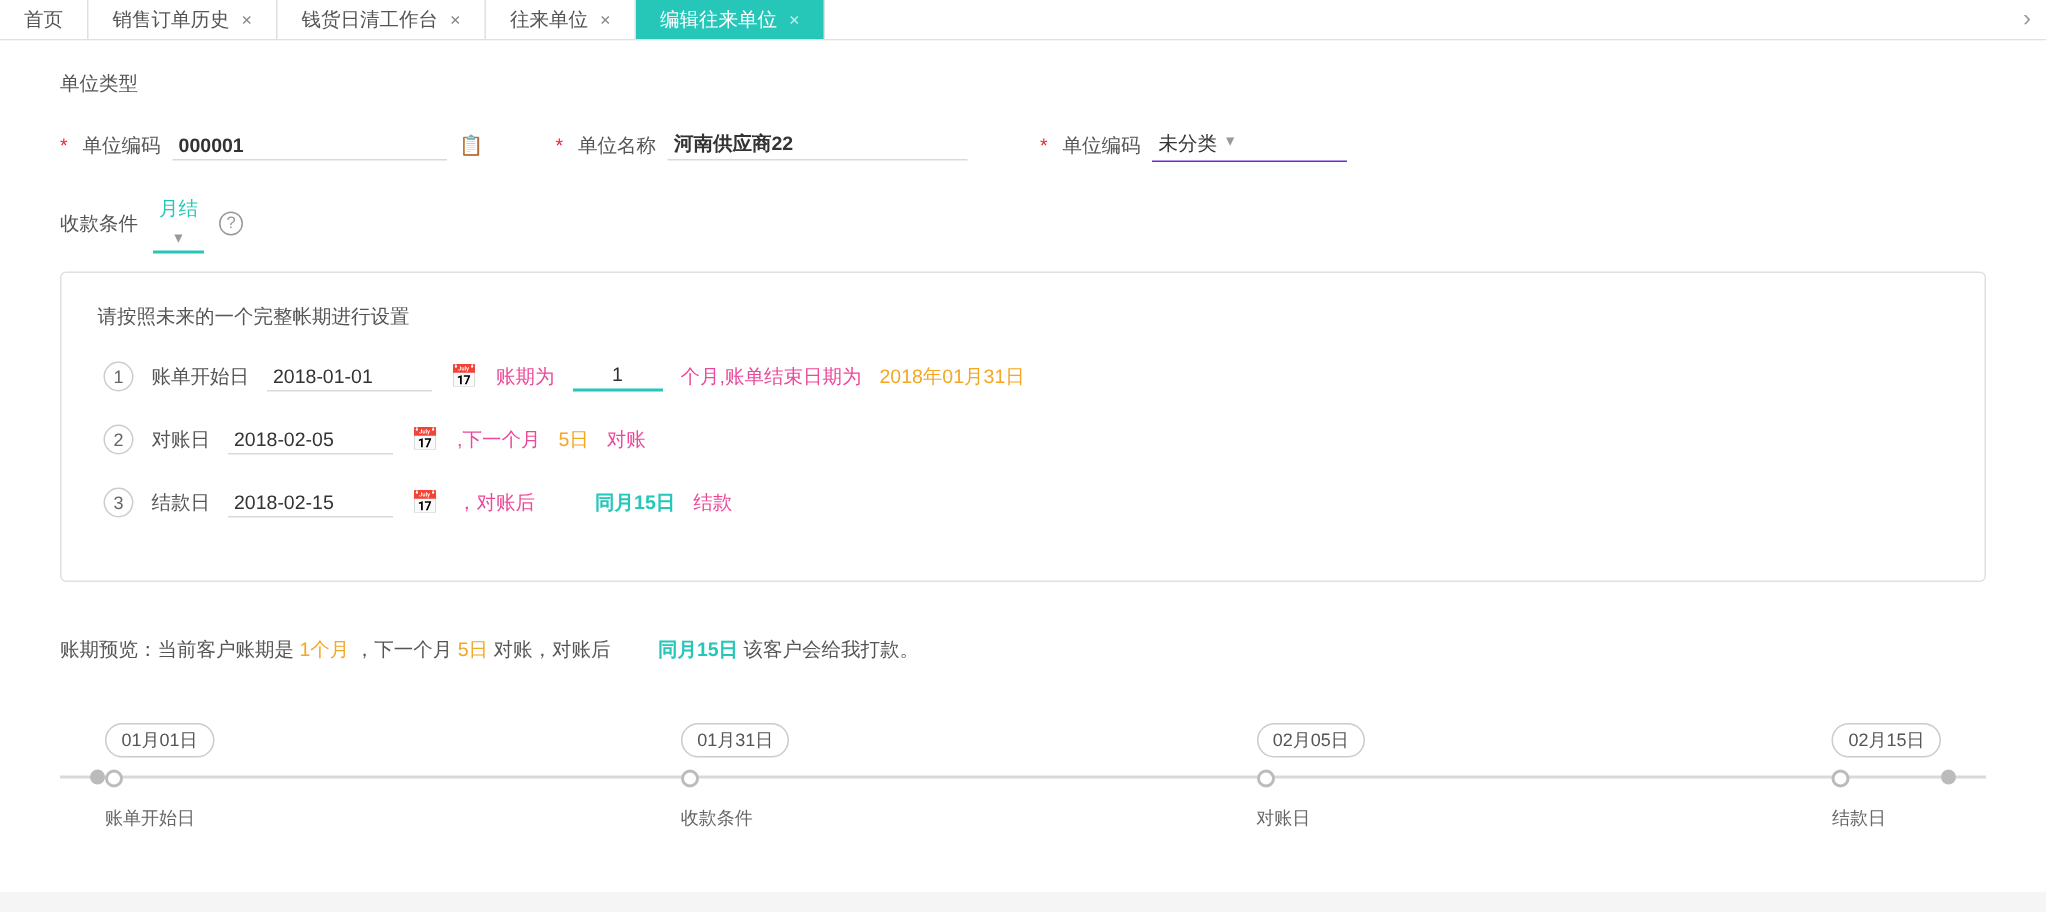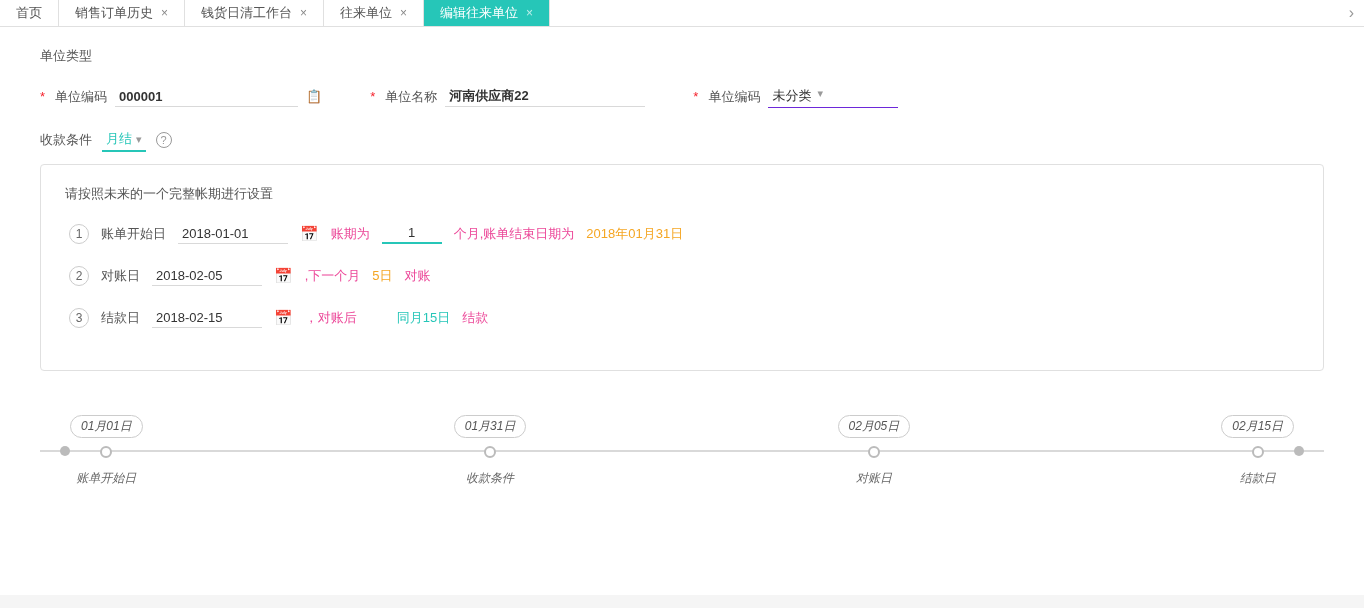--- a/index.html
+++ b/index.html
@@ -115,34 +115,35 @@
 
     
     .collect-row { display: flex; align-items: center; gap: 10px; margin-bottom: 12px; }
     .collect-label { color: #555; }
     .collect-value { color: #26c6b8; font-size: 13px; }
     .dropdown-collect {
       display: flex; align-items: center; gap: 4px;
       border-bottom: 2px solid #26c6b8;
       padding: 2px 4px;
       cursor: pointer;
+      flex-direction: column;
     }
     .help-icon {
       width: 16px; height: 16px; border-radius: 50%;
       border: 1px solid #999; color: #999;
       display: flex; align-items: center; justify-content: center;
       font-size: 11px; cursor: pointer;
     }
 
     
     .period-box {
       border: 1px solid #e0e0e0;
       border-radius: 4px;
       padding: 20px 24px;
-      margin-bottom: 34px;
+      margin-bottom: 20px;
     }
     .period-instruction {
       font-size: 13px;
       color: #555;
       margin-bottom: 20px;
     }
 
     
     .period-row {
       display: flex; align-items: center; gap: 12px;
@@ -162,21 +163,21 @@
       width: 110px; color: #333; background: transparent;
     }
     .cal-icon { color: #26c6b8; font-size: 15px; cursor: pointer; }
     .period-suffix { color: #ec4899; }
     .period-input {
       border: none; border-bottom: 2px solid #26c6b8;
       padding: 2px 4px; font-size: 13px; outline: none;
       width: 60px; text-align: center; color: #333; background: transparent;
     }
     .highlight-orange { color: #f5a623; font-weight: 500; }
-    .highlight-teal { color: #26c6b8; font-weight: 400; padding-left: 28px; }
+    .highlight-teal { color: #26c6b8; font-weight: 700; padding-left: 28px; }
 
     
     .preview-row {
       font-size: 13px; color: #555;
       padding: 16px 0 20px 0;
     }
 
     
     .timeline-wrap {
       position: relative;
@@ -195,21 +196,21 @@
       z-index: 0;
     }
     .timeline-nodes {
       display: flex;
       justify-content: space-between;
       width: 100%;
       position: relative;
       z-index: 1;
     }
     .timeline-node {
-      display: flex; flex-direction: column; align-items: center; gap: 8px; font-style: italic;
+      display: flex; flex-direction: column; align-items: flex-start; gap: 8px;
     }
     .node-dot {
       width: 12px; height: 12px;
       border-radius: 50%; border: 2px solid #bbb;
       background: #fff;
     }
     .node-date-badge {
       background: #fff;
       border: 1px solid #ccc;
       border-radius: 12px;
@@ -314,20 +315,29 @@
       <div class="row-num">3</div>
       <span class="row-field-label">结款日</span>
       <input class="date-input" type="text" value="2018-02-15" style="">
       <span class="cal-icon">📅</span>
       <span class="period-suffix">，对账后</span>
       <span class="highlight-teal">同月15日</span>
       <span class="period-suffix">结款</span>
     </div>
   </div>
 
+  <div class="preview-row">
+    <span>账期预览：当前客户账期是</span>
+    <span class="highlight-orange">1个月</span>
+    <span>，下一个月</span>
+    <span class="highlight-orange">5日</span>
+    <span>对账，对账后</span>
+    <span class="highlight-teal">同月15日</span>
+    <span>该客户会给我打款。</span>
+  </div>
 
   <div class="timeline-wrap">
     <div class="timeline-line"></div>
 
     <div style="width:10px;height:10px;border-radius:50%;background:#bbb;flex-shrink:0;position:relative;z-index:1;"></div>
 
     <div class="timeline-nodes">
       <div class="timeline-node">
         <div class="node-date-badge">01月01日</div>
         <div class="node-dot"></div>

